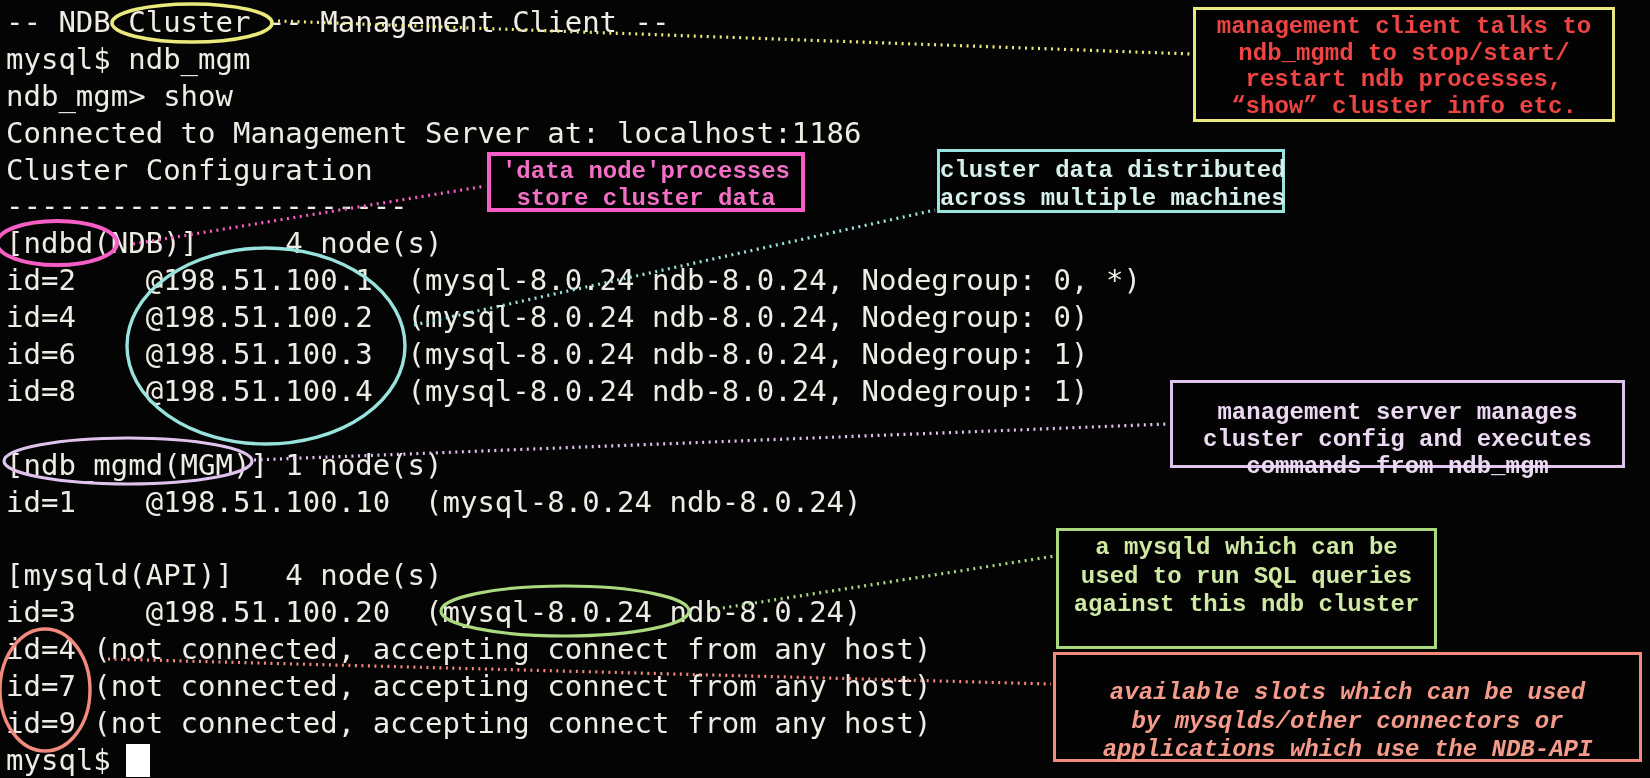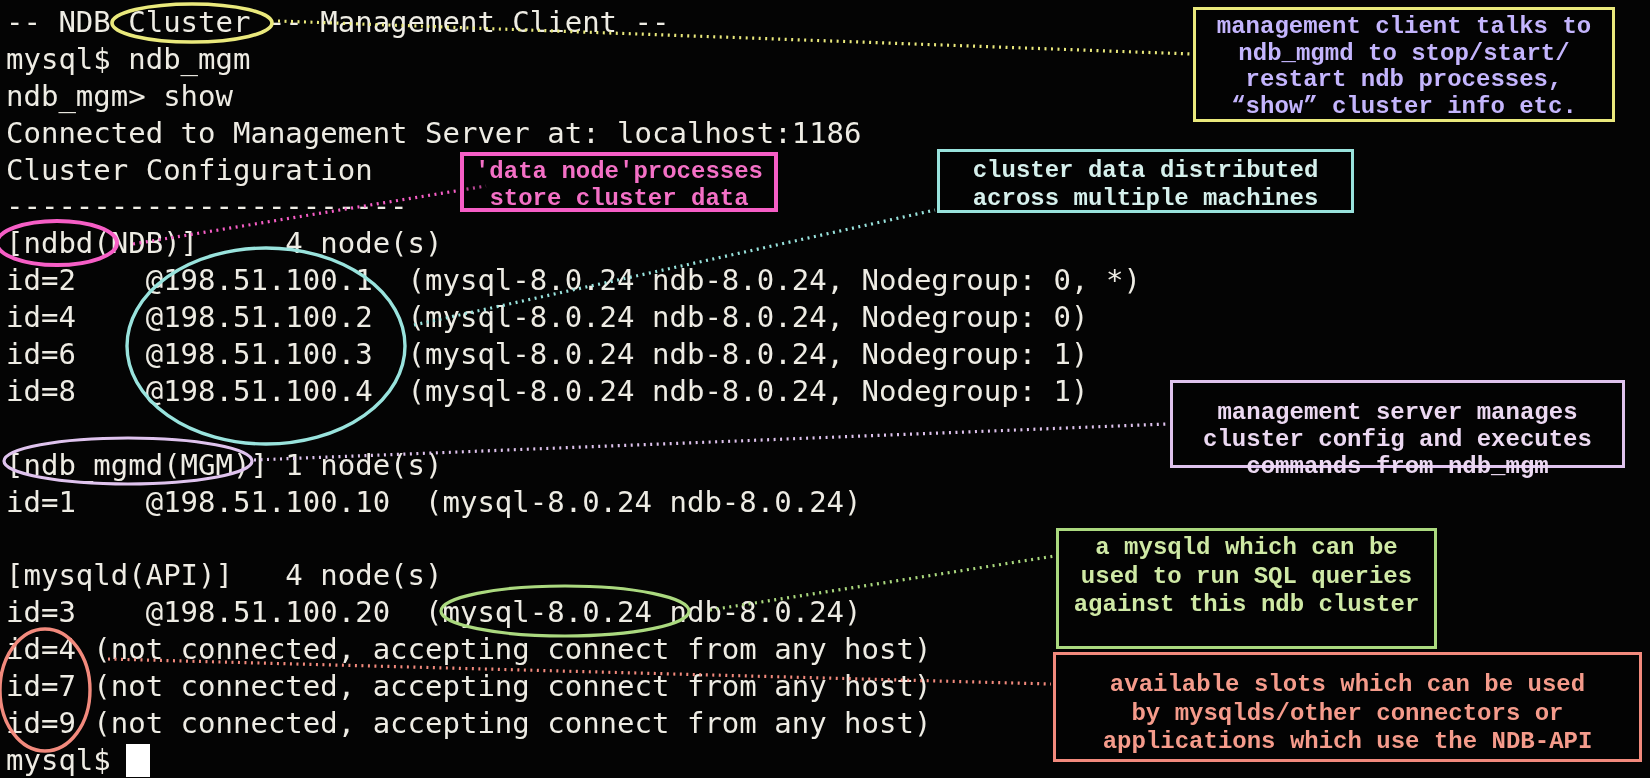--- a/index.html
+++ b/index.html
@@ -11,26 +11,26 @@
   .term-line{height:36.9px;line-height:36.9px;white-space:pre;}
   .cursor{position:absolute;left:126px;top:744px;width:24px;height:33px;background:#ffffff;}
   .overlay{position:absolute;left:0;top:0;width:1650px;height:778px;pointer-events:none;}
 
   .callout{
     position:absolute;box-sizing:border-box;text-align:center;
     font-family:"Liberation Mono",monospace;font-weight:bold;font-size:24px;
     background:rgba(0,0,0,0.25);
   }
   .callout div{white-space:pre;}
-  .c-yellow{border:3px solid #eae97c;color:#c4b5fd;line-height:26.5px;padding-top:4px;}
+  .c-yellow{border:3px solid #eae97c;color:#ef4444;line-height:26.5px;padding-top:4px;}
   .c-pink{border:4px solid #f65ec6;color:#f470c6;line-height:27px;padding-top:2px;}
   .c-cyan{border:3px solid #99e3dd;color:#d6f0ec;line-height:28px;padding-top:5px;}
   .c-lavender{border:3px solid #dfc3ee;color:#ecd9f2;line-height:27px;padding-top:16px;}
   .c-green{border:3px solid #abd97f;color:#cfe9a5;line-height:28.5px;padding-top:3px;}
-  .c-salmon{border:3px solid #f28a7d;color:#f59b8b;line-height:28.5px;padding-top:16px;}
+  .c-salmon{border:3px solid #f28a7d;color:#f59b8b;line-height:28.5px;padding-top:24px;font-style:italic;}
 
   .overlay ellipse{fill:none;}
   .overlay path{fill:none;stroke-dasharray:2 4.5;stroke-width:3.2;}
   .s-yellow{stroke:#eae97c;stroke-width:3.6;}
   .s-pink{stroke:#f65ec6;stroke-width:4;}
   .s-cyan{stroke:#99e3dd;stroke-width:3.4;}
   .s-lavender{stroke:#dfc3ee;stroke-width:3.2;}
   .s-green{stroke:#abd97f;stroke-width:3.2;}
   .s-salmon{stroke:#f28a7d;stroke-width:3.4;}
   .f-yellow{fill:#eae97c;} .f-pink{fill:#f65ec6;} .f-cyan{fill:#99e3dd;}
@@ -104,26 +104,26 @@
     <path class="s-salmon" d="M108 659 L1051 684" marker-start="url(#m-salmon)"></path>
   </svg>
 
   <div class="callout c-yellow" style="left:1193px;top:7px;width:422px;height:115px;">
     <div>management client talks to</div>
     <div>ndb_mgmd to stop/start/</div>
     <div>restart ndb processes,</div>
     <div>“show” cluster info etc.</div>
   </div>
 
-  <div class="callout c-pink" style="left:460px;top:152px;width:318px;height:60px;">
+  <div class="callout c-pink" style="left:487px;top:152px;width:318px;height:60px;">
     <div>'data node'processes</div>
     <div>store cluster data</div>
   </div>
 
-  <div class="callout c-cyan" style="left:937px;top:149px;width:417px;height:64px;">
+  <div class="callout c-cyan" style="left:937px;top:149px;width:348px;height:64px;">
     <div>cluster data distributed</div>
     <div>across multiple machines</div>
   </div>
 
   <div class="callout c-lavender" style="left:1170px;top:380px;width:455px;height:88px;">
     <div>management server manages</div>
     <div>cluster config and executes</div>
     <div>commands from ndb_mgm</div>
   </div>
 

